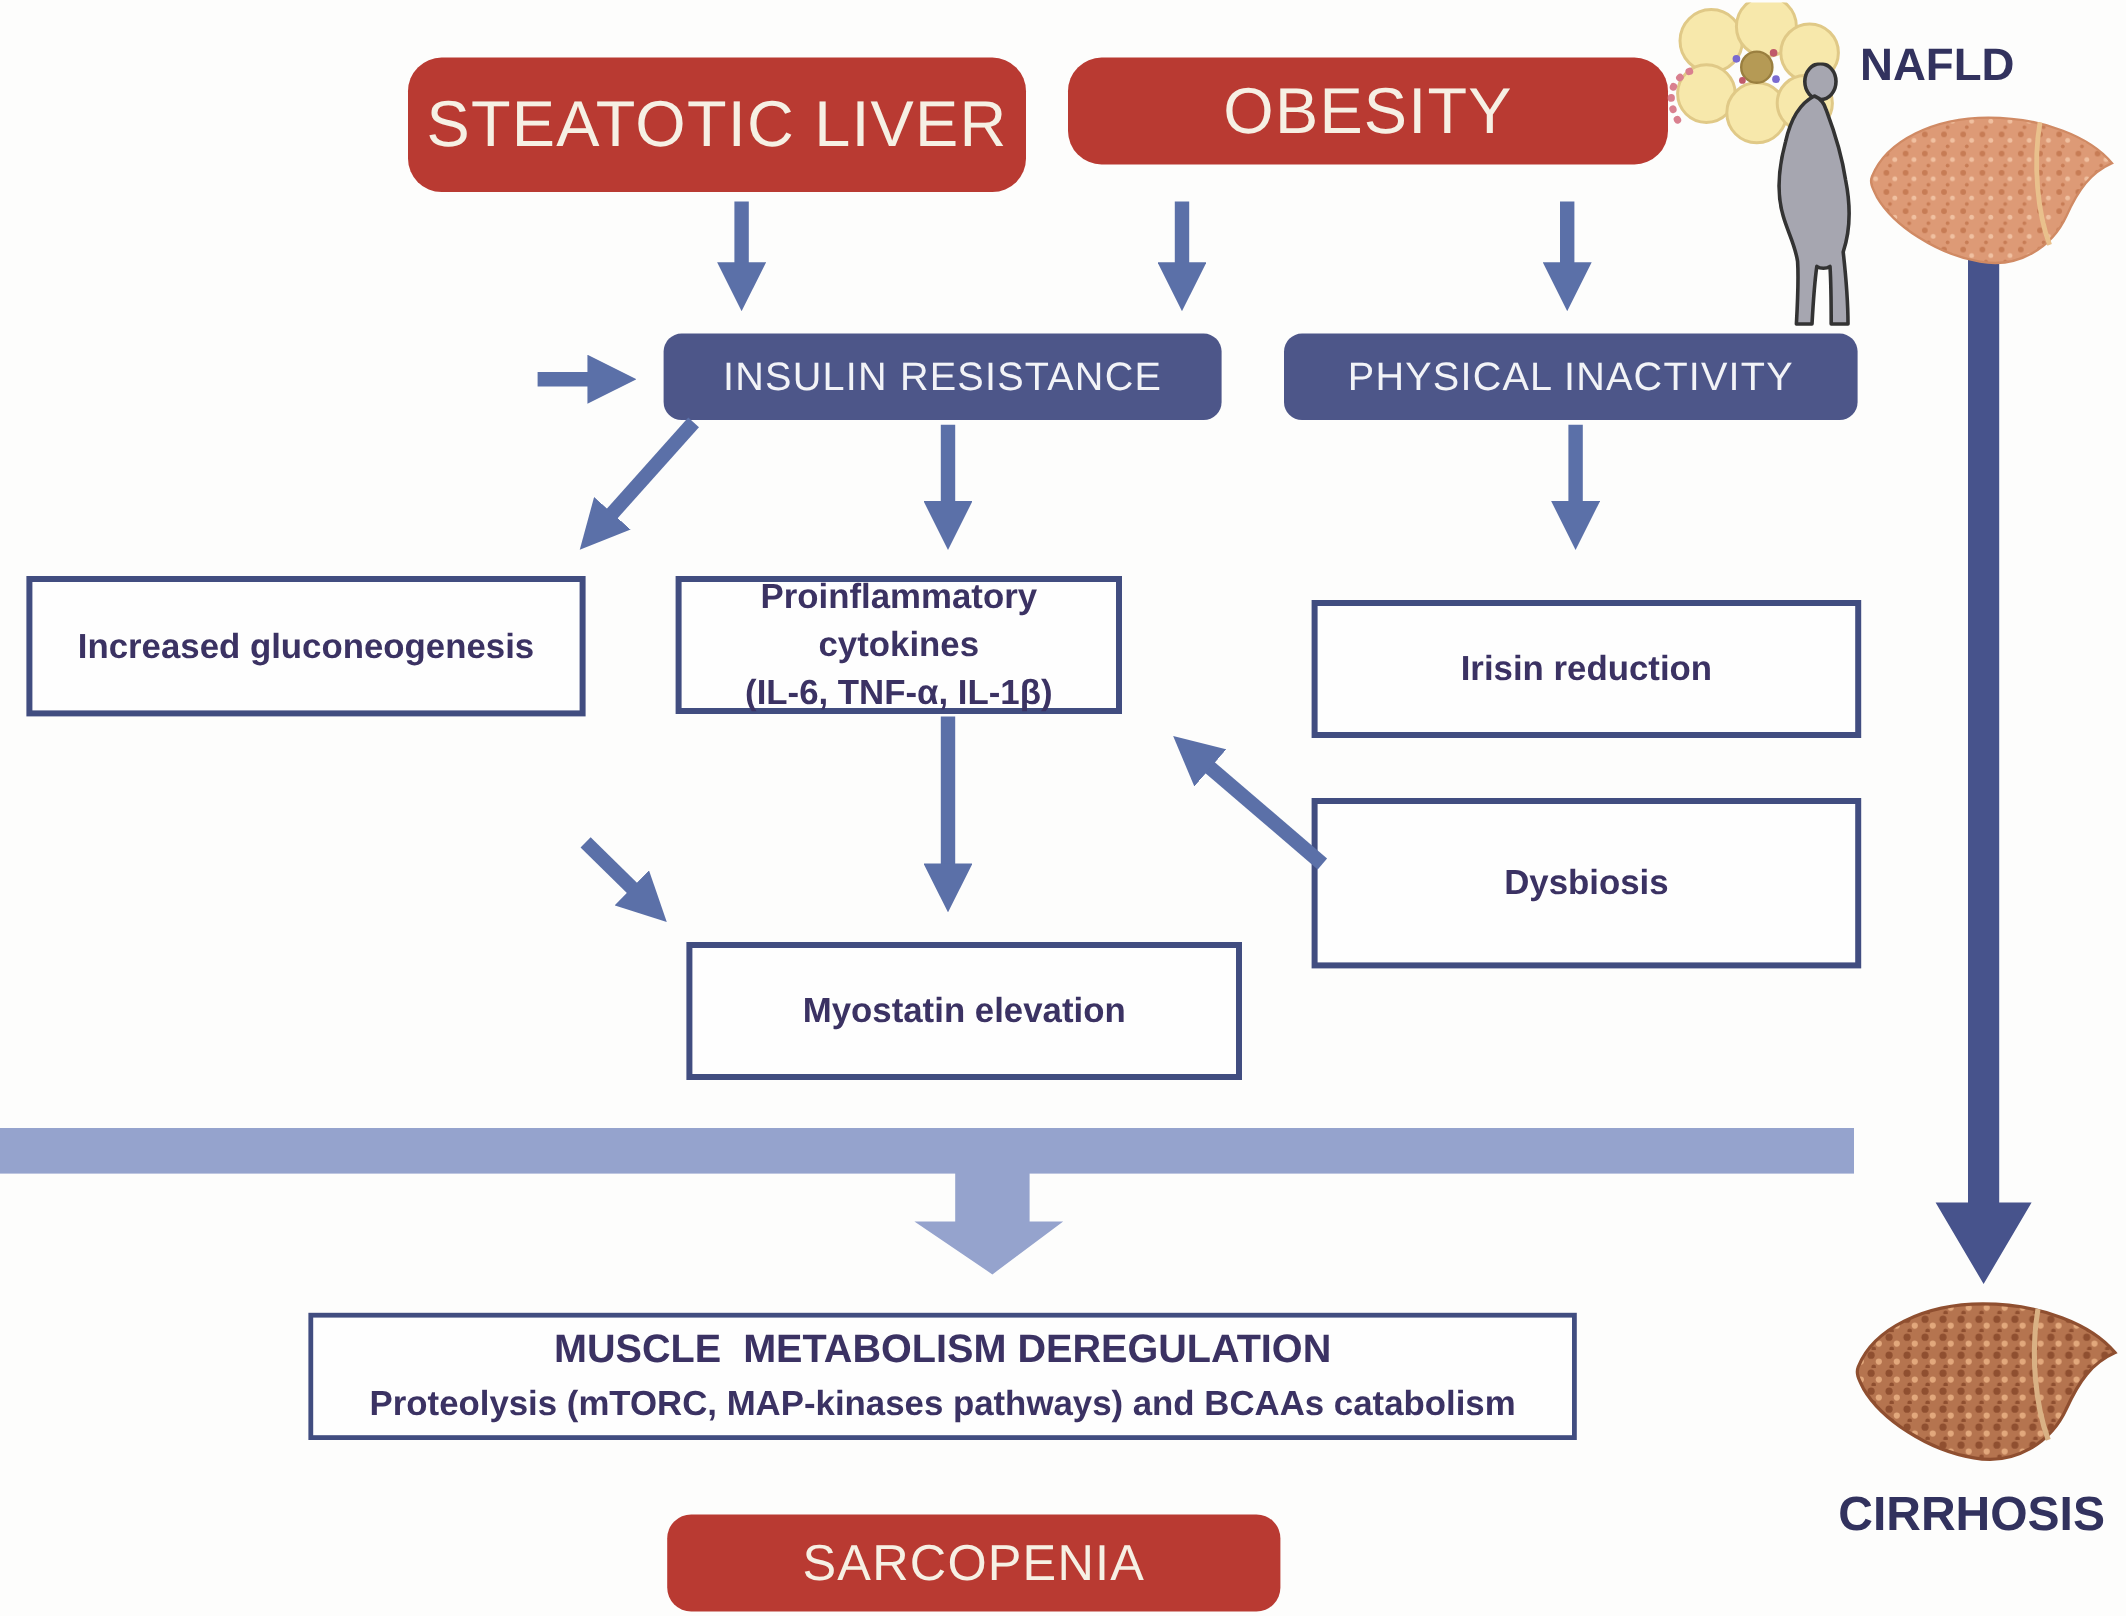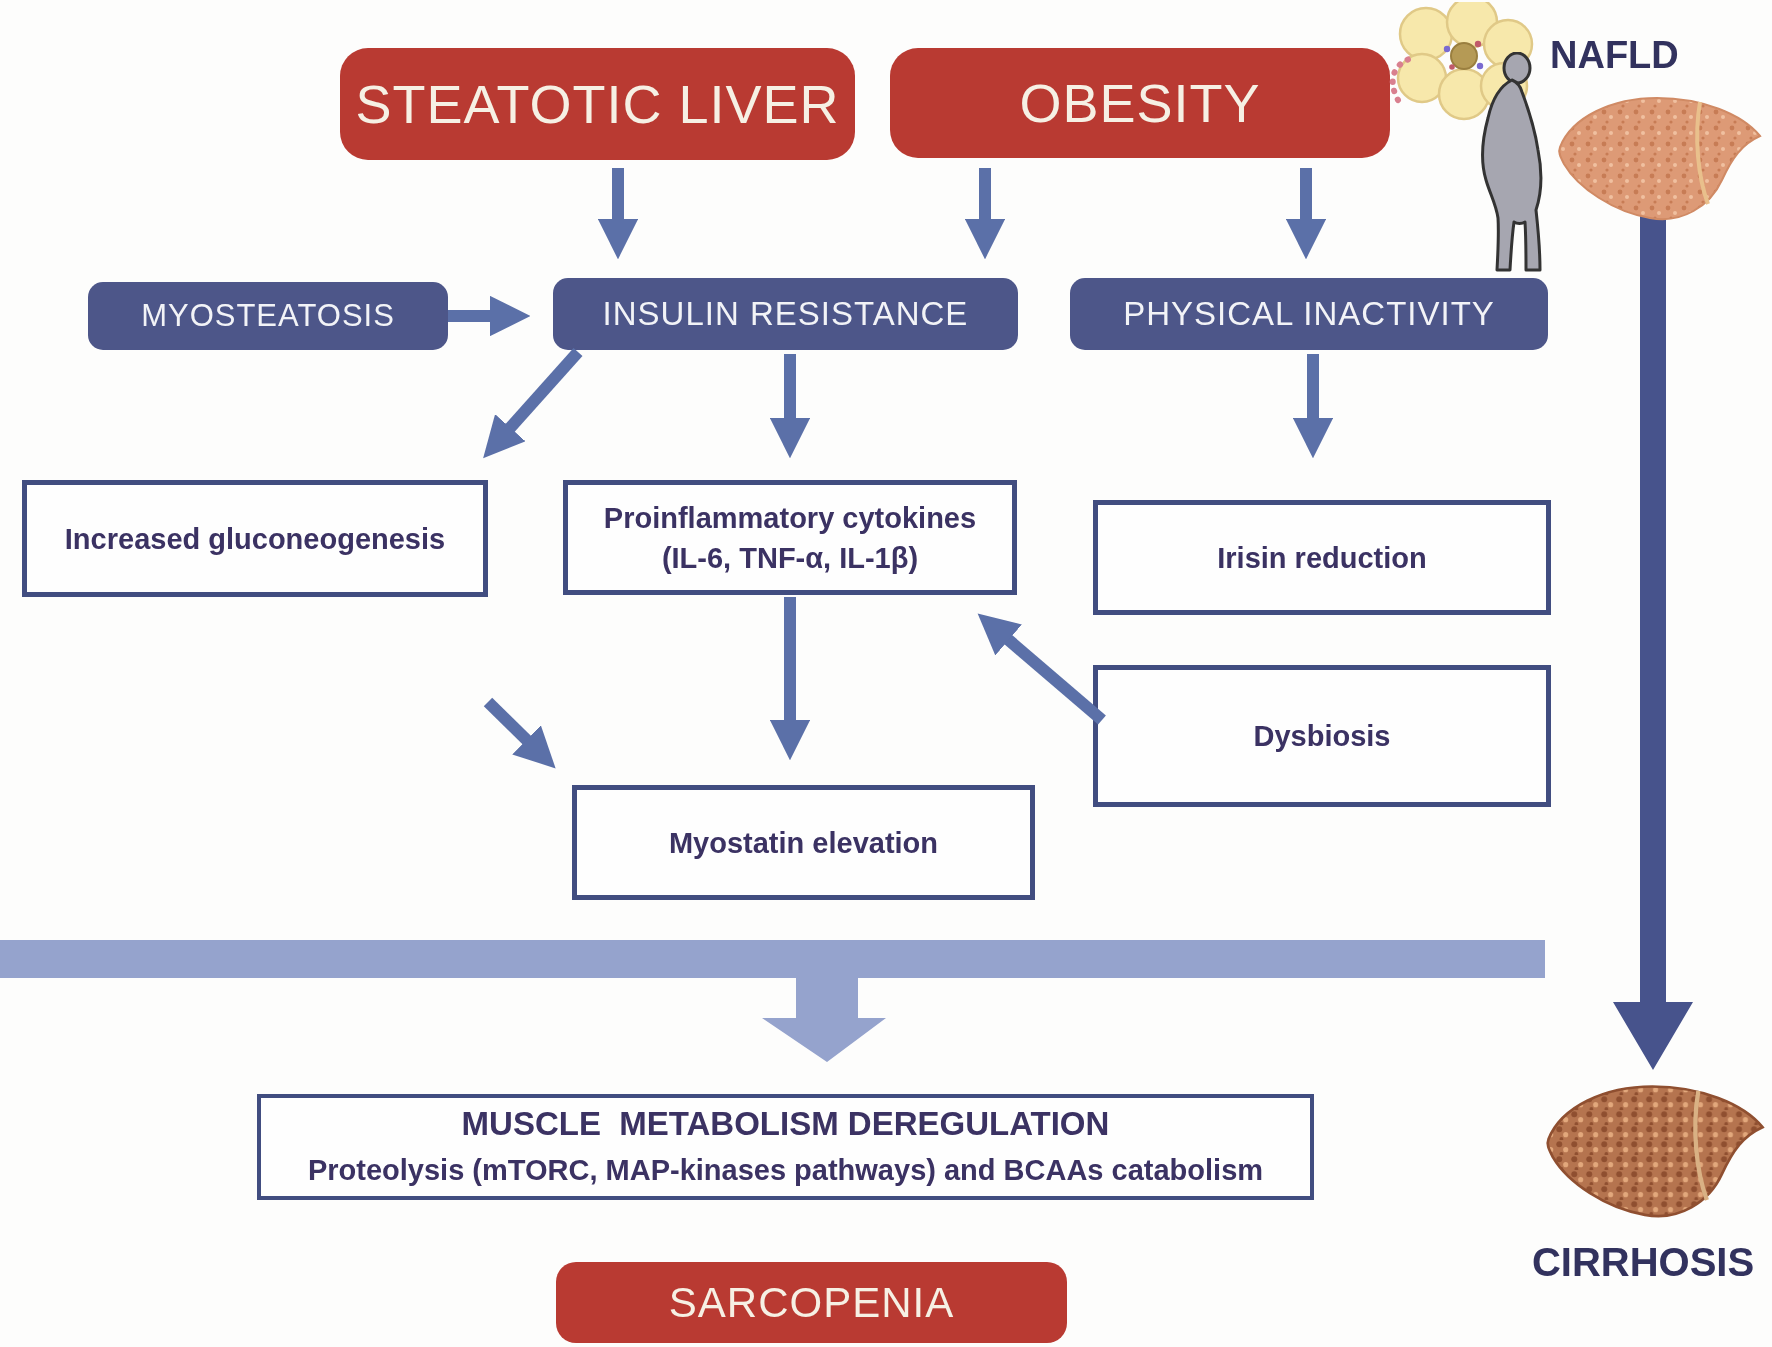--- a/index.html
+++ b/index.html
@@ -31,38 +31,35 @@
   .muscle-line2{font-size:29px;}
 </style>
 </head>
 <body>
 
 <div id="canvas">
 
   <div class="abs box-red" style="left:340px;top:48px;width:515px;height:112px;">
     <span>STEATOTIC LIVER</span>
   </div>
-  <div class="abs box-red" style="left:890px;top:48px;width:500px;height:110px;">
+  <div class="abs box-red" style="left:890px;top:48px;width:500px;height:89px;">
     <span>OBESITY</span>
   </div>
 
-  <div class="abs box-navy" style="left:88px;top:282px;width:360px;height:68px;font-size:31px;">
-    <span>MYOSTEATOSIS</span>
-  </div>
   <div class="abs box-navy" style="left:553px;top:278px;width:465px;height:72px;">
     <span>INSULIN RESISTANCE</span>
   </div>
   <div class="abs box-navy" style="left:1070px;top:278px;width:478px;height:72px;">
     <span>PHYSICAL INACTIVITY</span>
   </div>
 
   <div class="abs box-white" style="left:22px;top:480px;width:466px;height:117px;">
     <span>Increased gluconeogenesis</span>
   </div>
-  <div class="abs box-white" style="left:563px;top:480px;width:454px;height:115px;">
+  <div class="abs box-white" style="left:563px;top:480px;width:372px;height:115px;">
     <span>Proinflammatory cytokines</span>
     <span>(IL-6, TNF-α, IL-1β)</span>
   </div>
   <div class="abs box-white" style="left:1093px;top:500px;width:458px;height:115px;">
     <span>Irisin reduction</span>
   </div>
 
   <div class="abs box-white" style="left:1093px;top:665px;width:458px;height:142px;">
     <span>Dysbiosis</span>
   </div>

